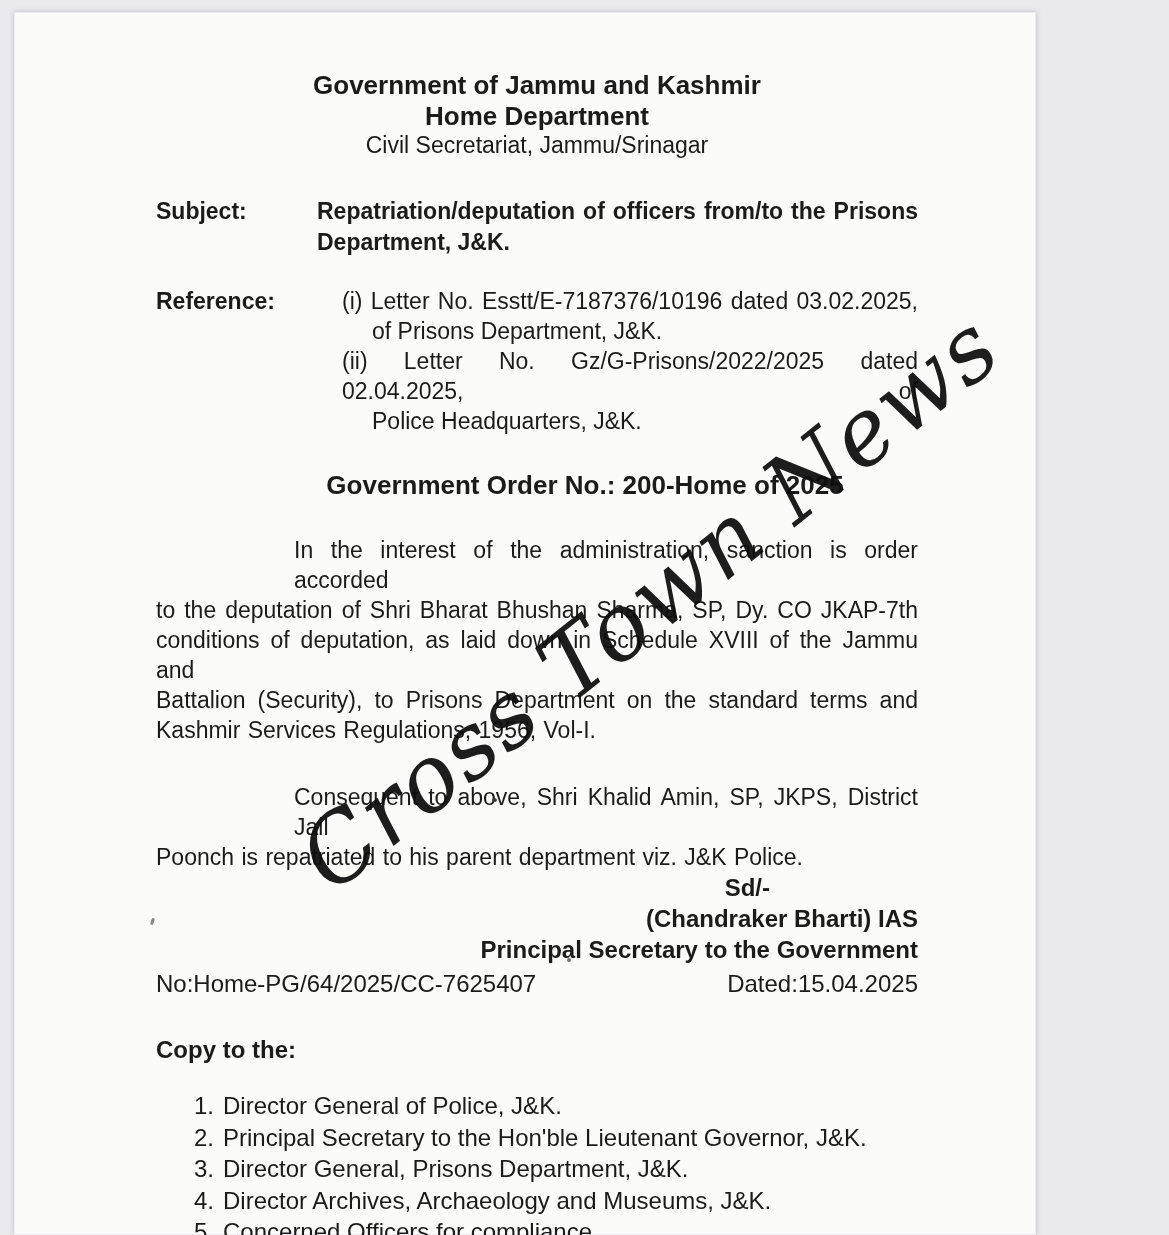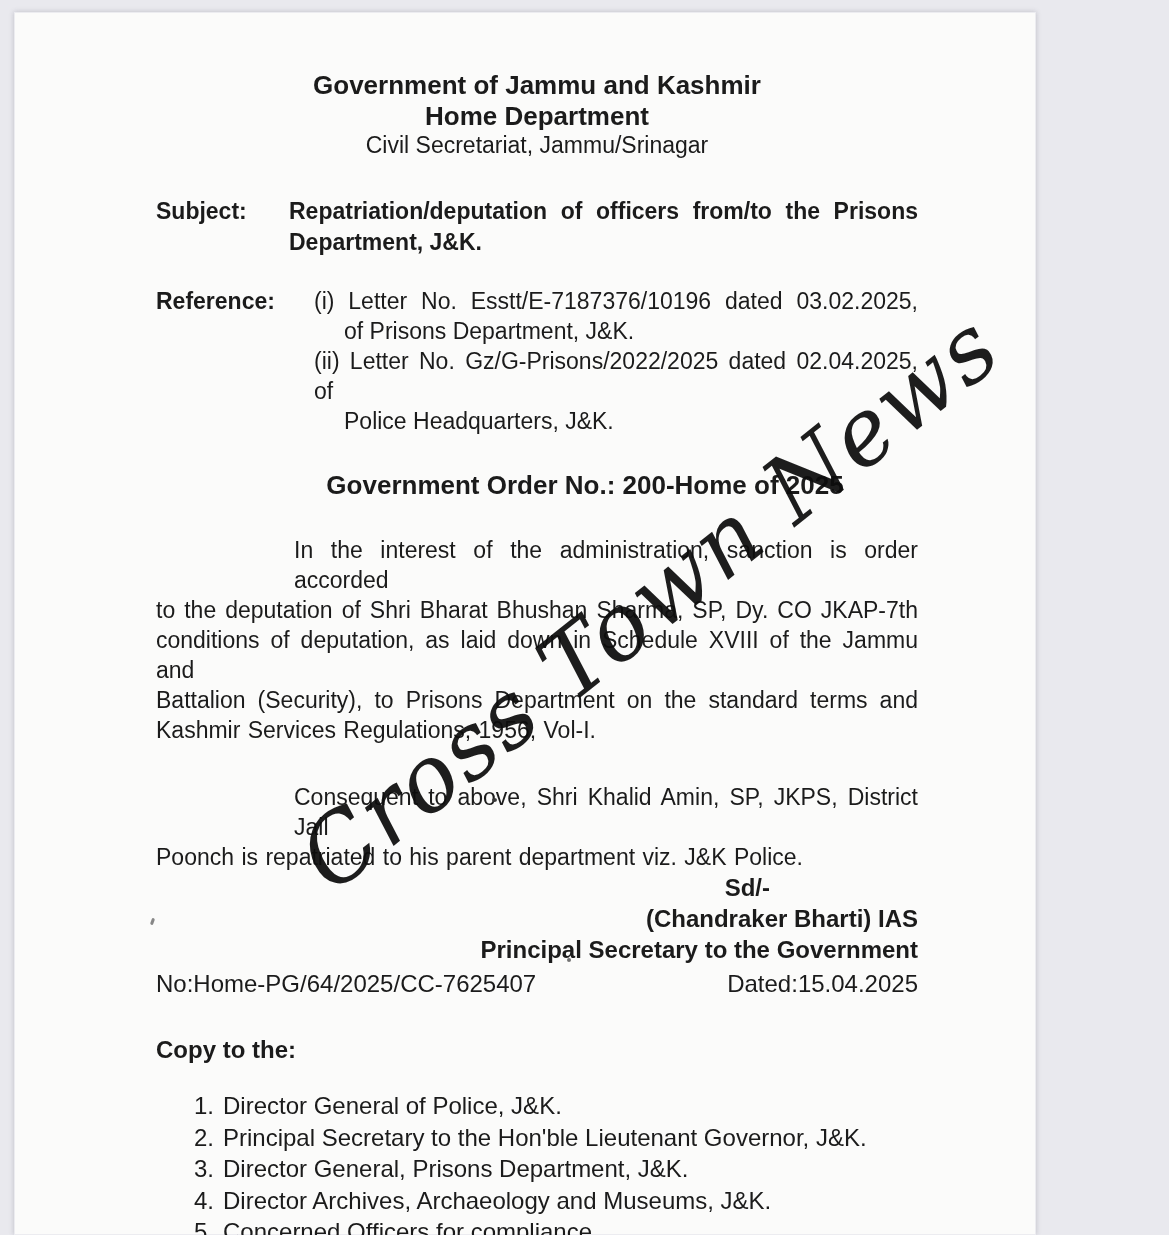--- a/index.html
+++ b/index.html
@@ -22,21 +22,21 @@
     padding:58px 118px 0 142px; 
     font-size:23px;
     line-height:30px;
   }
   
   .hdr { text-align:center; }
   .hdr-l1 { font-size:26px; line-height:31px; font-weight:bold; }
   .hdr-l2 { font-size:26px; line-height:31px; font-weight:bold; }
   .hdr-l3 { font-size:23px; line-height:27px; }
   
-  .labrow { display:flex; }
+  .labrow { display:flex;gap:28px; }
   .labrow .lab { font-weight:bold; flex:0 0 auto; }
   .subject { margin-top:37px; line-height:31px; }
   .subject .lab { width:133px; }
   .subject .body { flex:1; font-weight:bold; }
   .reference { margin-top:28px; }
   .reference .lab { width:158px; }
   .reference .body { flex:1; }
   .jline { text-align:justify; text-align-last:justify; }
   .ind30 { padding-left:30px; }
   

